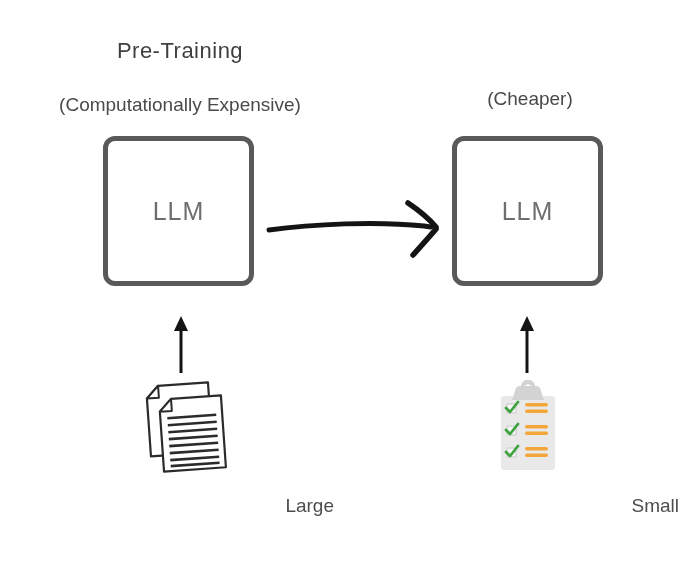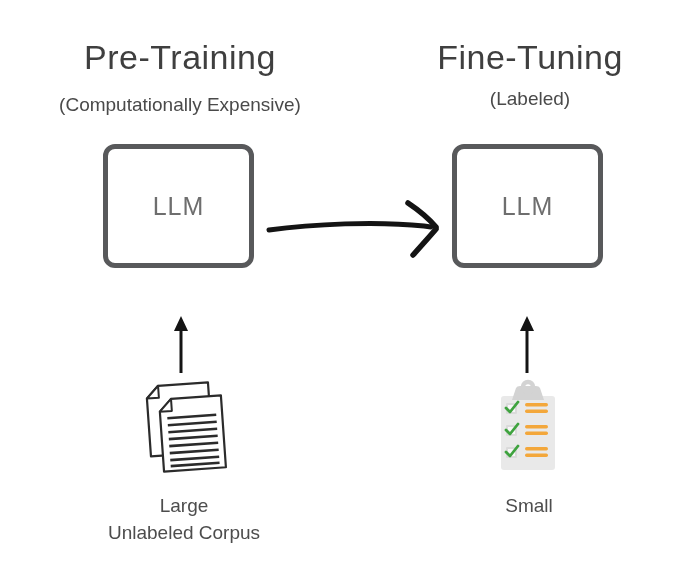--- a/index.html
+++ b/index.html
@@ -21,35 +21,35 @@
   html,body{background:var(--background);}
   body{
     width:700px;height:586px;overflow:hidden;
     font-family:"Liberation Sans", sans-serif;
     position:relative;
   }
   .canvas{position:absolute;left:0;top:0;width:700px;height:586px;background:var(--background);}
 
   .title{
     position:absolute;top:38px;width:340px;text-align:center;
-    font-size:34px;font-weight:300;color:var(--title-text);
+    font-size:22px;font-weight:300;color:var(--title-text);
     letter-spacing:0.5px;
   }
   .t-left{left:10px;}
   .t-right{left:360px;}
 
   .subtitle{
     position:absolute;top:88px;width:340px;text-align:center;
     font-size:19px;font-weight:300;color:var(--subtitle-text);
   }
   .s-left{left:10px;margin-top:6px;}
   .s-right{left:360px;}
 
   .llm-box{
-    position:absolute;top:144px;width:151px;height:124px;
+    position:absolute;top:136px;width:151px;height:150px;
     border:5px solid var(--box-border);border-radius:12px;
     background:var(--background);
     display:flex;align-items:center;justify-content:center;text-align:center;
   }
   .b-left{left:103px;}
   .b-right{left:452px;}
   .llm-label{
     font-size:25px;font-weight:300;color:var(--llm-text);letter-spacing:1px;
   }
 
@@ -70,35 +70,34 @@
   .clipboard-icon{position:absolute;left:498px;top:372px;width:60px;height:98px;}
   .clipboard-icon .body{fill:var(--clipboard-body);}
   .clipboard-icon .clip{fill:var(--clipboard-clip);}
   .clipboard-icon .ring{fill:none;stroke:var(--clipboard-clip);stroke-width:4.5;}
   .clipboard-icon .cbox{fill:var(--checkbox-fill);}
   .clipboard-icon .cbox-in{fill:#f7f7f7;}
   .clipboard-icon .check{fill:none;stroke:var(--check-green);stroke-width:2.8;stroke-linecap:round;stroke-linejoin:round;}
   .clipboard-icon .bar{fill:var(--bar-orange);}
 
   .corpus-label{
-    position:absolute;top:492px;width:300px;text-align:center;
+    position:absolute;top:492px;width:300px;text-align:right;
     font-size:19px;font-weight:300;color:var(--label-text);line-height:27px;
   }
   .cl-left{left:34px;}
   .cl-right{left:379px;}
 </style>
 </head>
 <body>
 
 <div class="canvas">
 
   <div class="title t-left">Pre-Training</div>
-  <div class="title t-right">Fine-Tuning</div>
   <div class="subtitle s-left">(Computationally Expensive)</div>
-  <div class="subtitle s-right">(Labeled)</div>
+  <div class="subtitle s-right">(Cheaper)</div>
 
   <div class="llm-box b-left">
     <span class="llm-label">LLM</span>
   </div>
   <div class="llm-box b-right">
     <span class="llm-label">LLM</span>
   </div>
 
   <svg class="flow-arrow" viewBox="0 0 180 70" aria-hidden="true">
     <path d="M7,37 C 50,31 115,28 162,33 L169,34" stroke-width="5"></path>
@@ -162,19 +161,18 @@
       <rect class="cbox" x="8" y="-5" width="11" height="11" rx="1"></rect>
       <rect class="cbox-in" x="10" y="-3" width="7" height="7"></rect>
       <path class="check" d="M8,0 L12,4 L20,-6"></path>
       <rect class="bar" x="27" y="-5" width="23" height="3.4" rx="1.7"></rect>
       <rect class="bar" x="27" y="1.5" width="23" height="3.4" rx="1.7"></rect>
     </g>
   </svg>
 
   <div class="corpus-label cl-left">
     <div>Large</div>
-    <div>Unlabeled Corpus</div>
   </div>
   <div class="corpus-label cl-right">
     <div>Small</div>
   </div>
 
 </div>
 
 </body></html>

